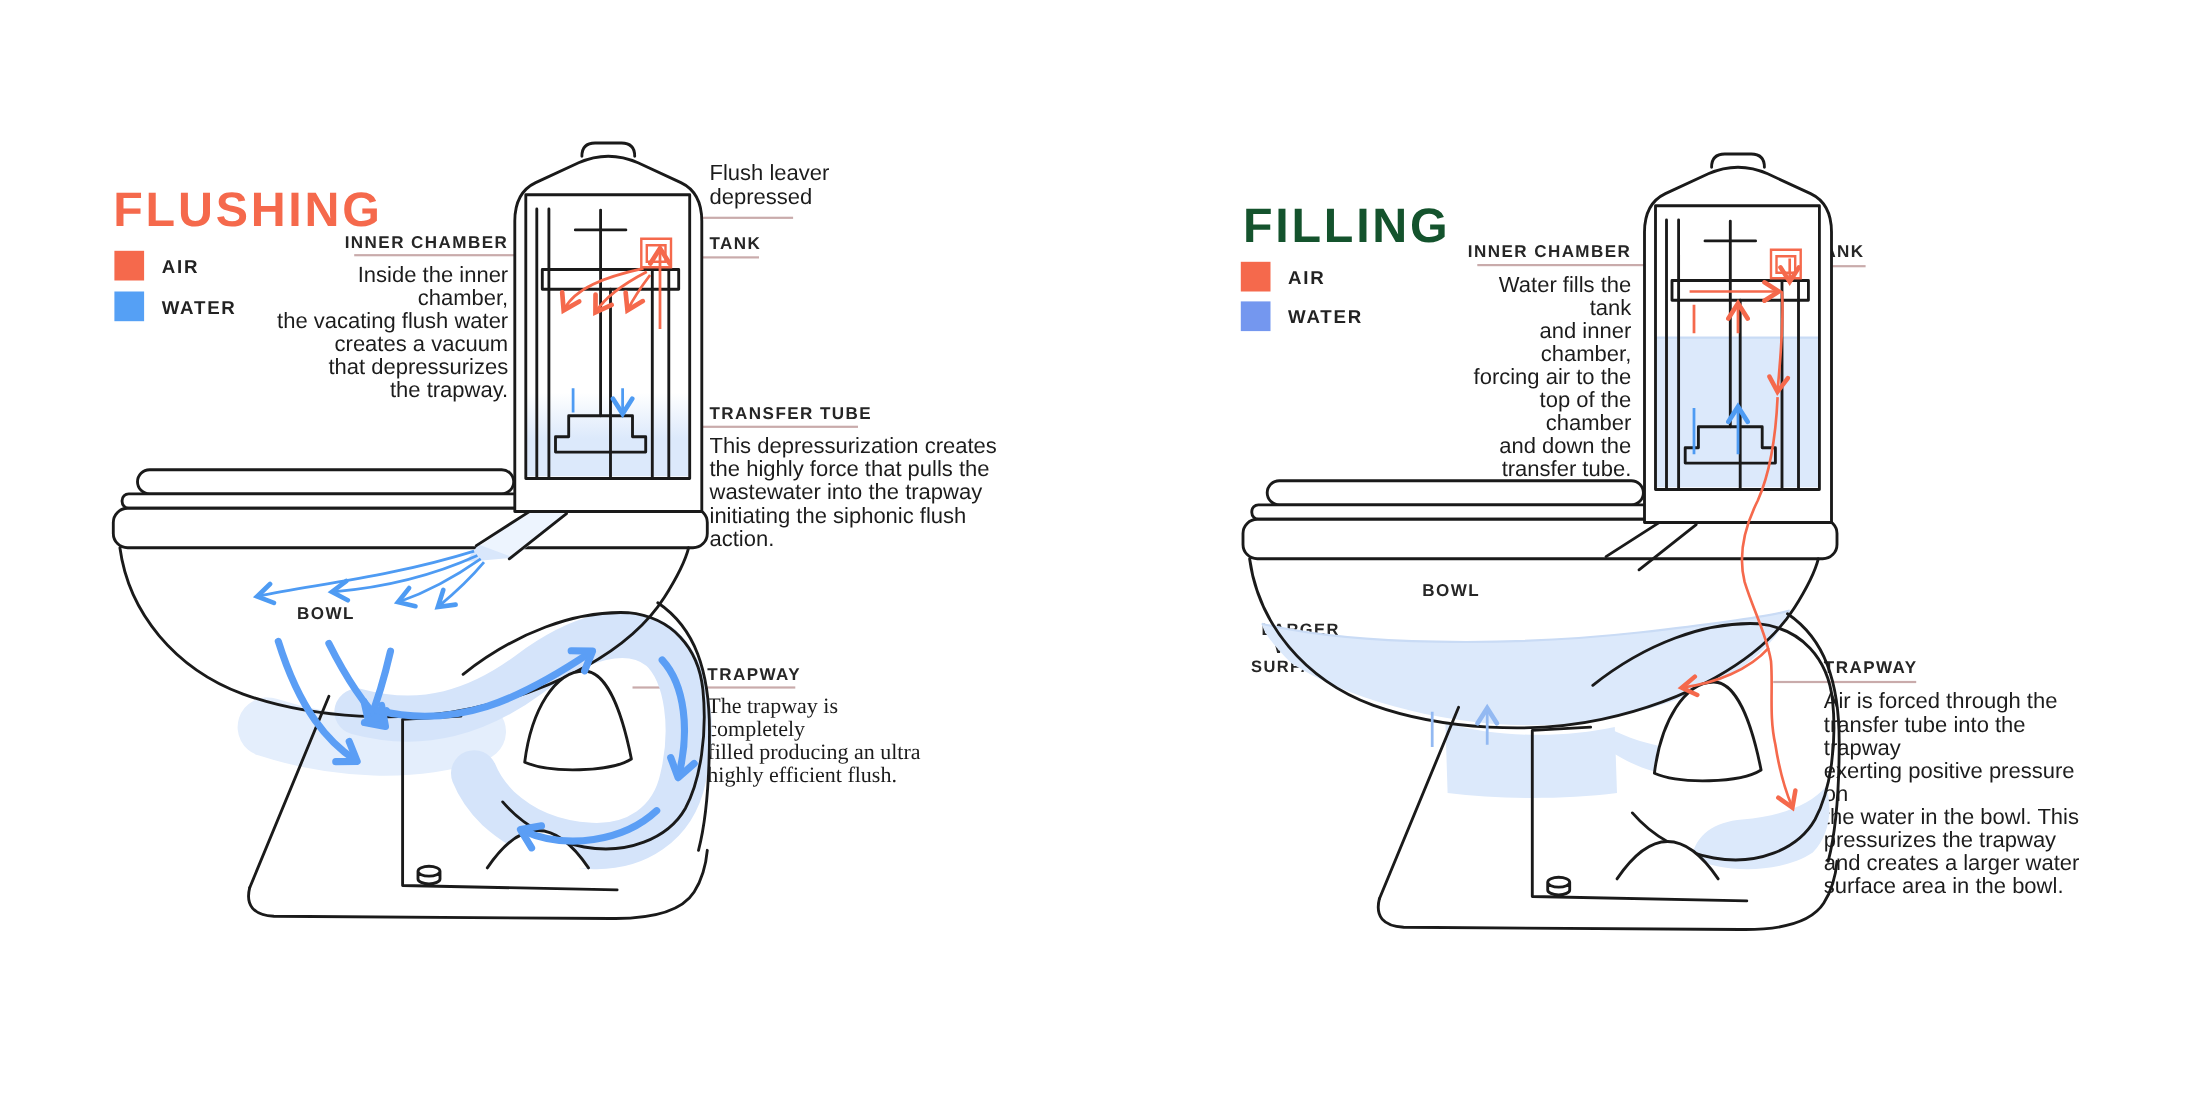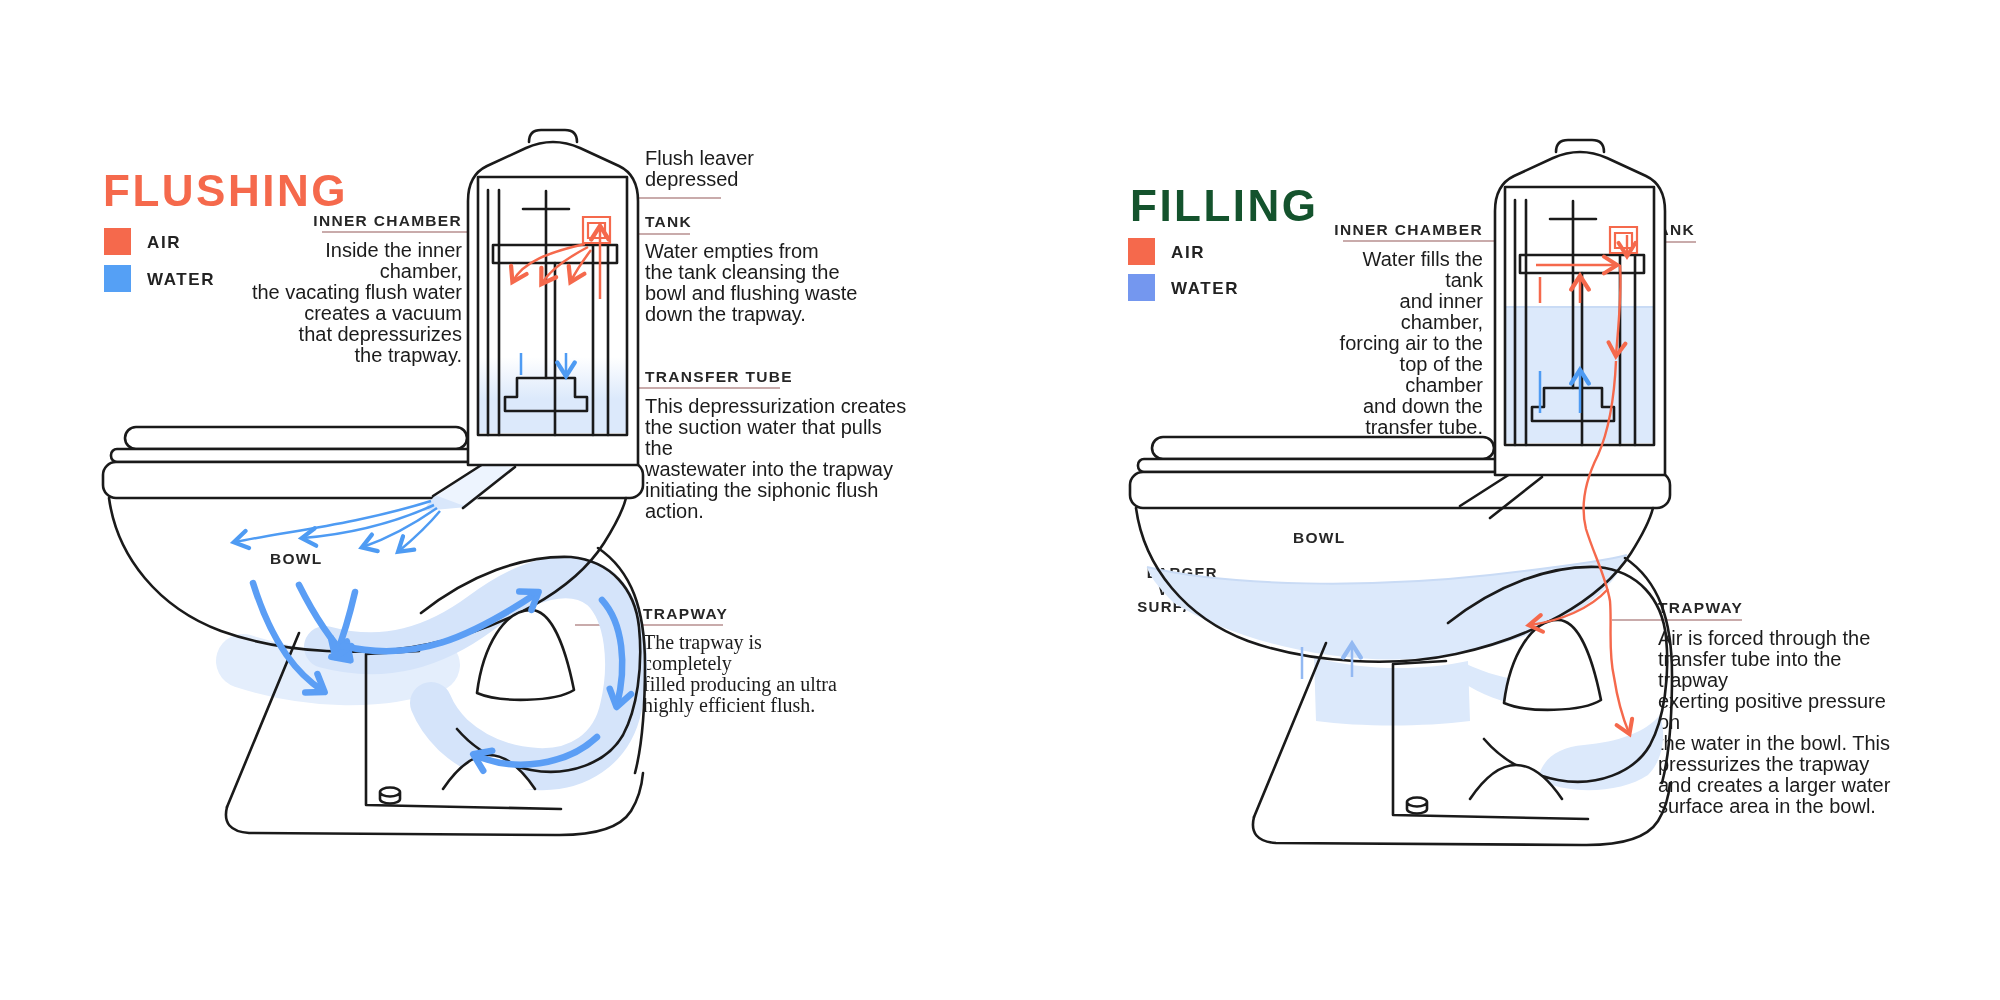--- a/index.html
+++ b/index.html
@@ -36,29 +36,25 @@
 creates a vacuum
 that depressurizes
 the trapway.</div>
 
   <div class="bodytext" style="left:645px;top:148px;width:130px;">Flush leaver
 depressed</div>
   <div class="rule" style="left: 563px; top: 197px; width: 158px; background: rgb(201, 171, 171);"></div>
 
   <div class="hlabel" style="left:645px;top:213px;">TANK</div>
   <div class="rule" style="left: 628px; top: 233px; width: 62px; background: rgb(201, 171, 171);"></div>
-  <div class="bodytext" style="left:645px;top:241px;width:215px;">Water empties from
-the tank cleansing the
-bowl and flushing waste
-down the trapway.</div>
 
   <div class="hlabel" style="left:645px;top:368px;">TRANSFER TUBE</div>
   <div class="rule" style="left: 600px; top: 387px; width: 180px; background: rgb(201, 171, 171);"></div>
   <div class="bodytext" style="left:645px;top:396px;width:262px;">This depressurization creates
-the suction water that pulls the
+the highly force that pulls the
 wastewater into the trapway
 initiating the siphonic flush action.</div>
 
   <div class="hlabel" style="left:643px;top:605px;">TRAPWAY</div>
   <div class="rule" style="left: 575px; top: 624px; width: 148px; background: rgb(201, 171, 171);"></div>
   <div class="bodytext" style="left:643px;top:632px;width:212px;font-family:Liberation Serif, serif;">The trapway is completely
 filled producing an ultra
 highly efficient flush.</div>
 
   <div class="hlabel" style="left:270px;top:550px;">BOWL</div>

